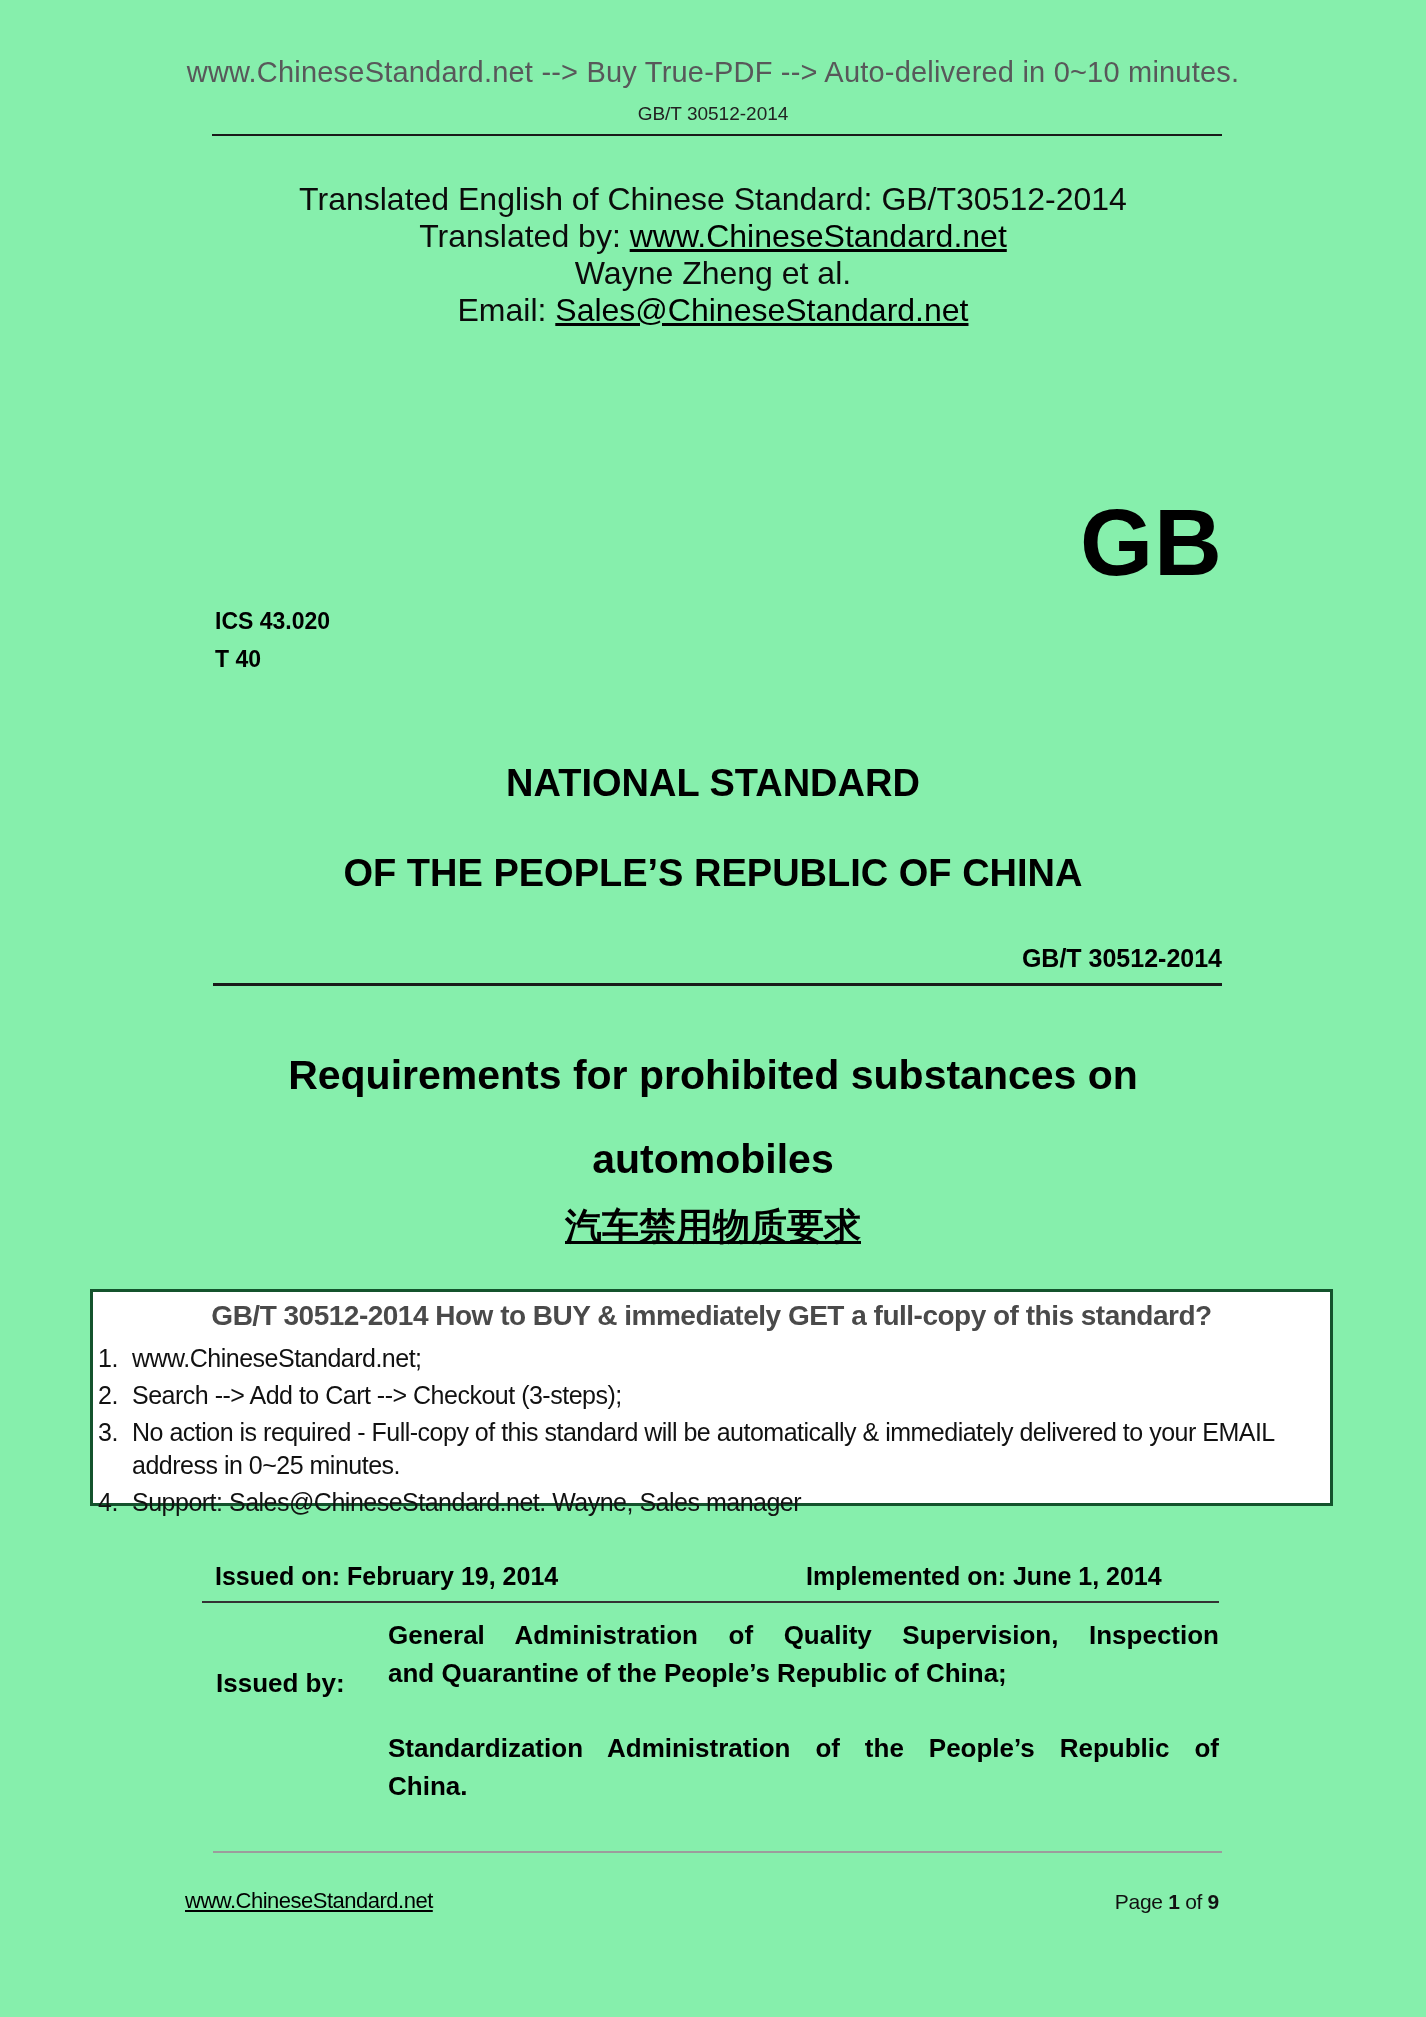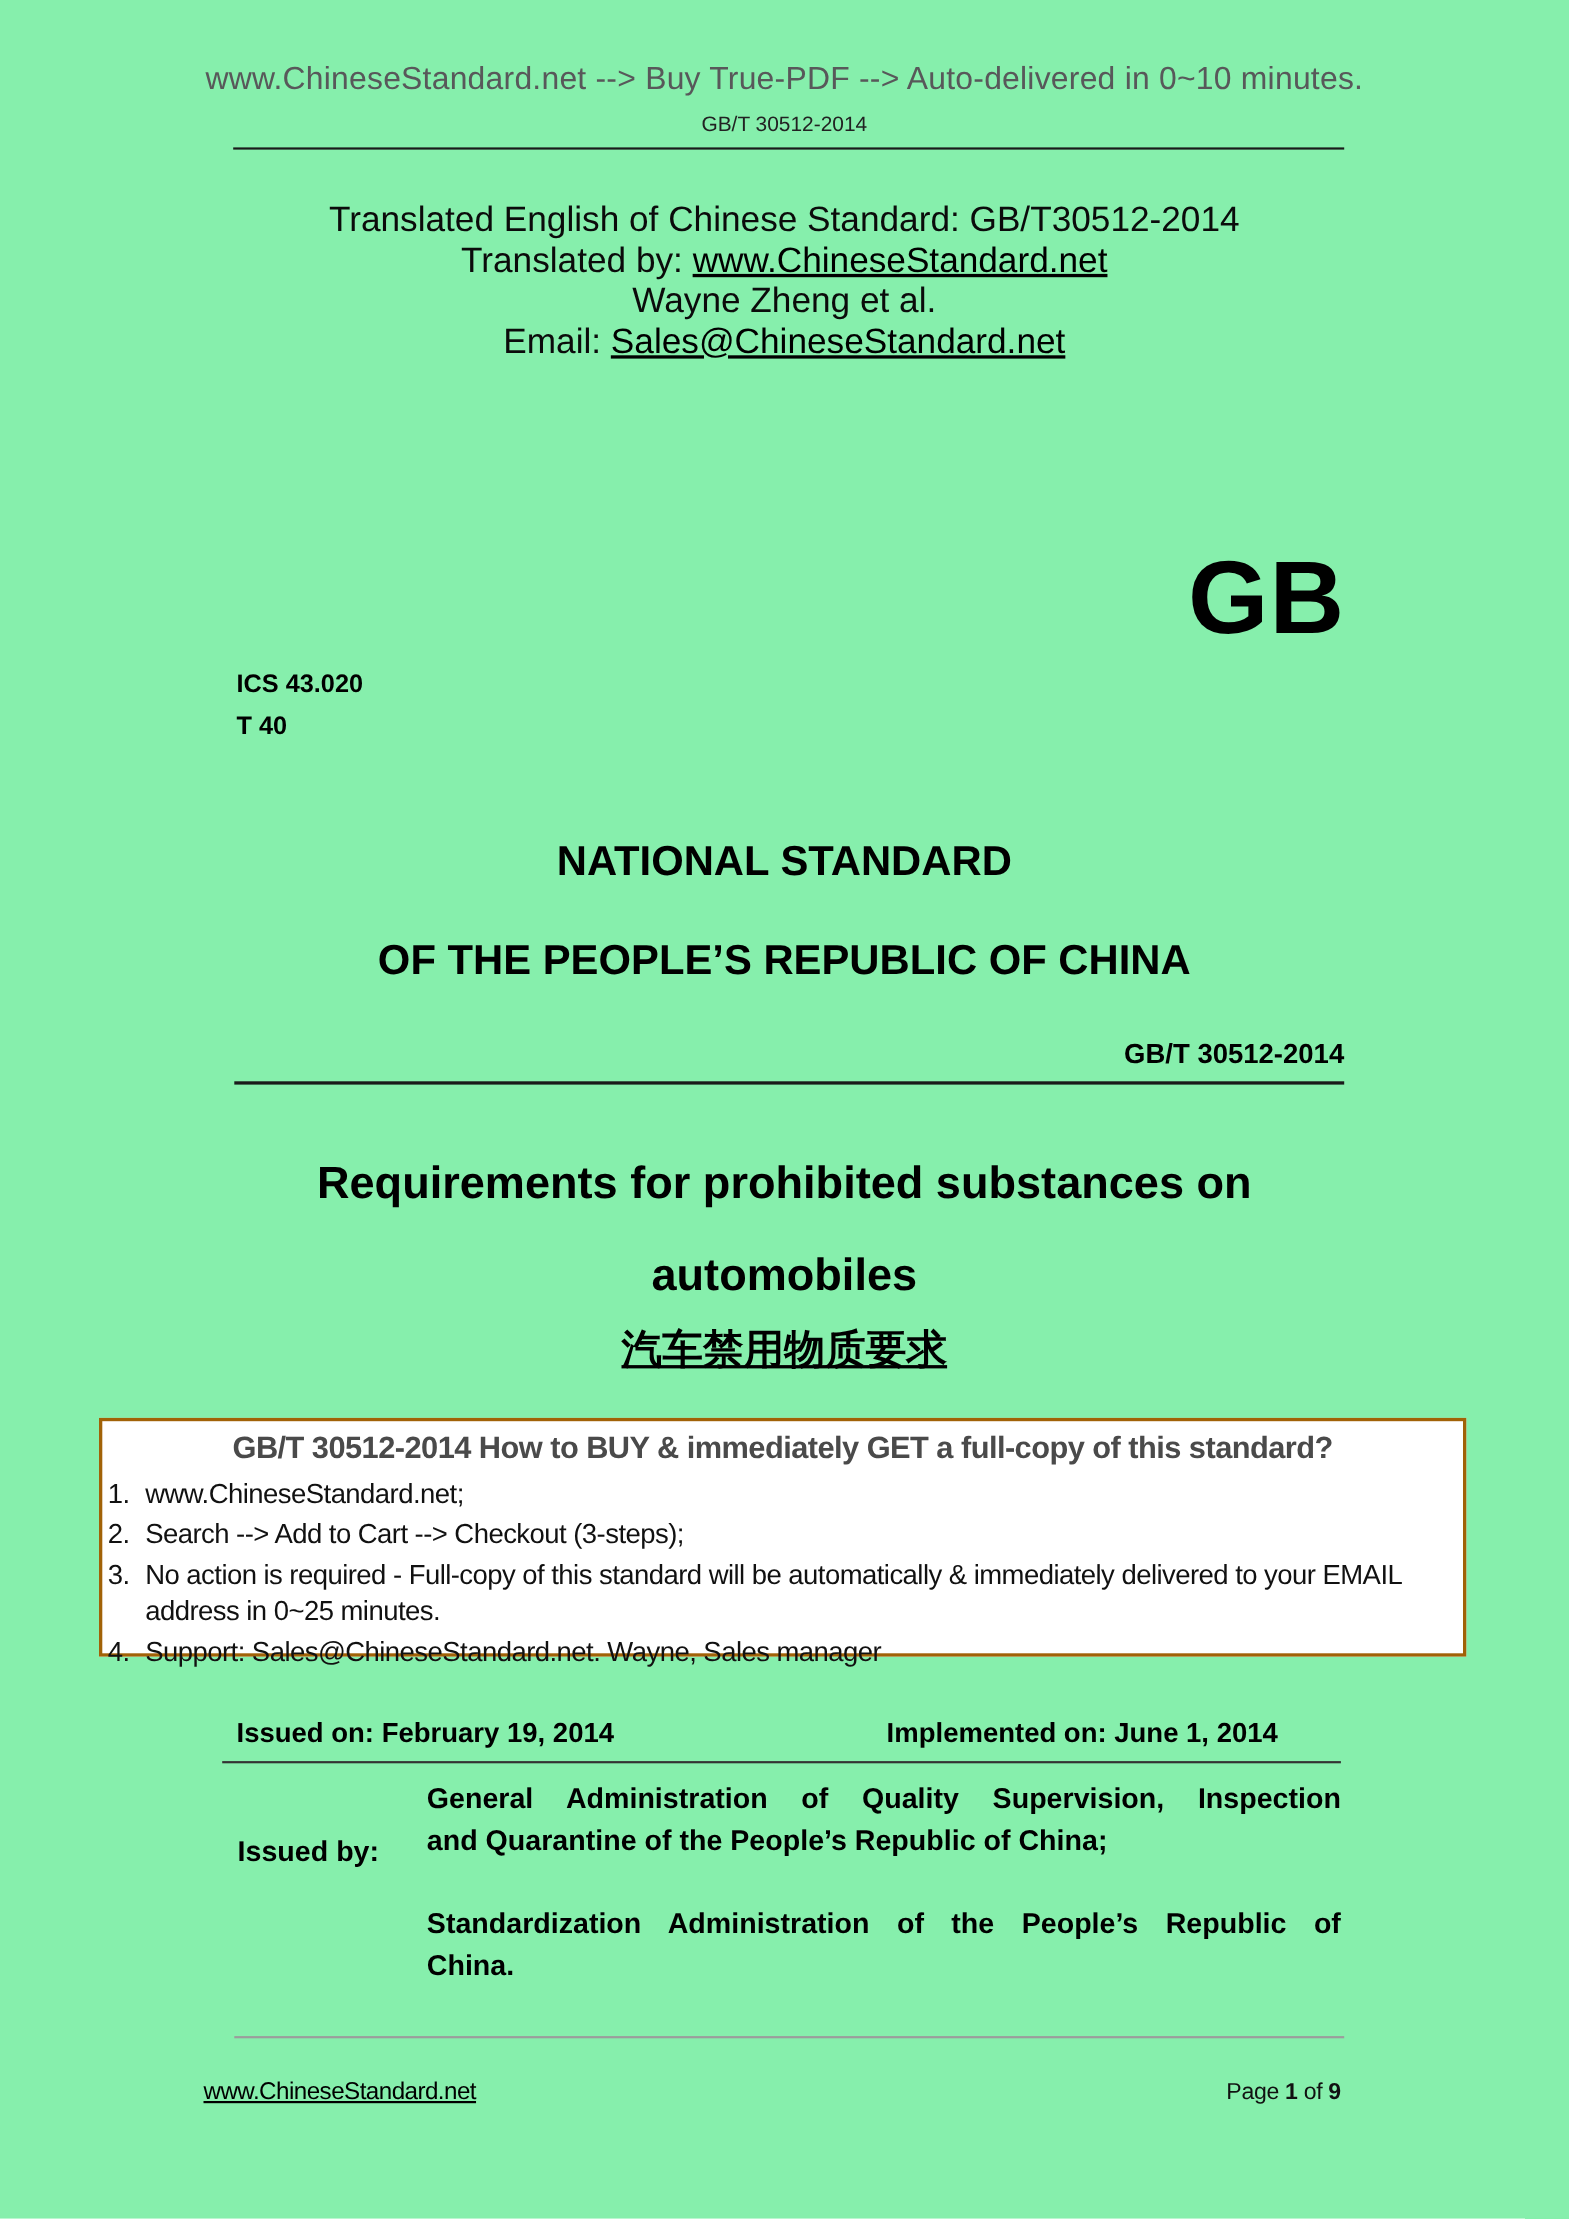--- a/index.html
+++ b/index.html
@@ -48,21 +48,21 @@
   }
   .title-en.l1 { top:1052px; }
   .title-en.l2 { top:1136px; }
   .title-zh {
     position:absolute; left:0; width:100%; text-align:center; top:1202px;
     font-size:37px; font-weight:bold; color:#000;text-decoration:underline;
   }
 
   .buy-box {
     position:absolute; left:90px; top:1289px; width:1243px; height:217px;
-    box-sizing:border-box; border:3px solid #a16207; background:#fff;
+    box-sizing:border-box; border:3px solid #14532d; background:#fff;
     letter-spacing:-0.5px;
   }
   .buy-title {
     margin-top:7px; text-align:center; font-size:28px; font-weight:bold;
     color:#4a4a4a; line-height:34px;
   }
   .buy-list { margin-top:9px; font-size:25px; color:#111; }
   .buy-item { display:flex; line-height:33px; margin-bottom:4px; }
   .buy-num  { flex:none; width:34px; padding-left:5px; }
   .buy-text { flex:1; padding-right:10px; }

